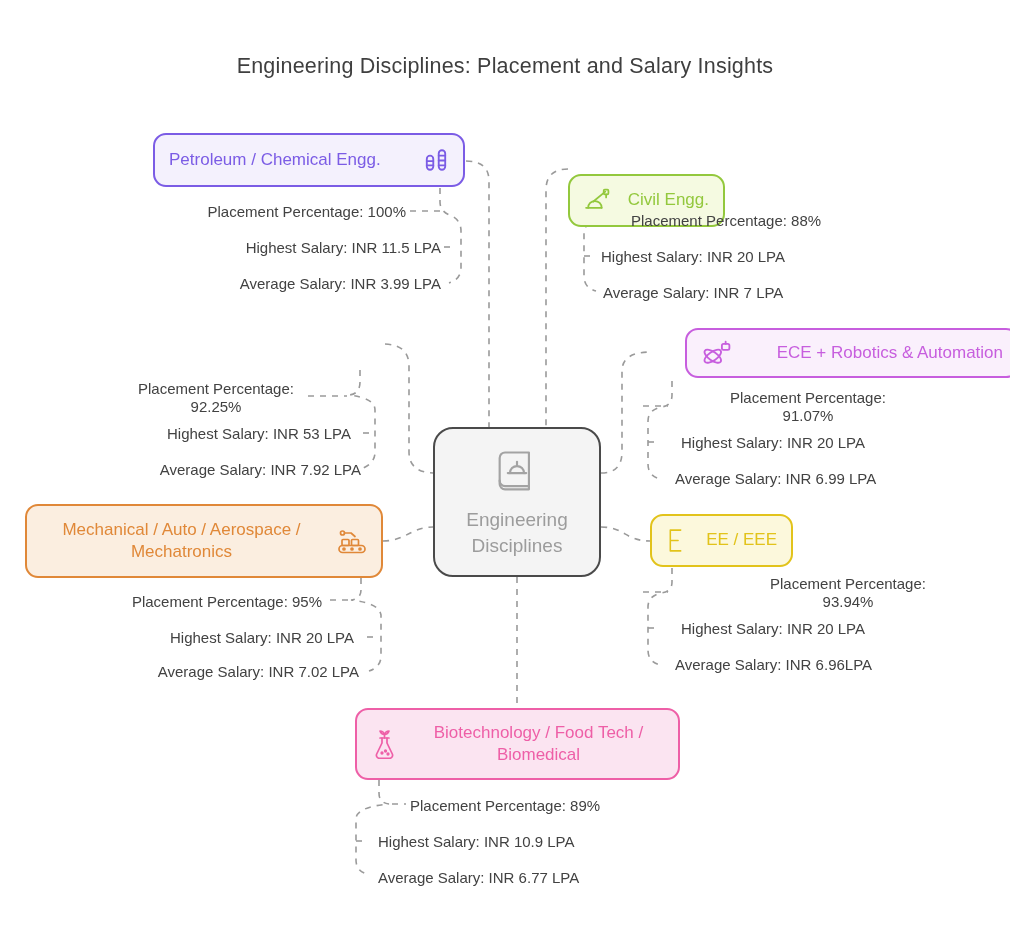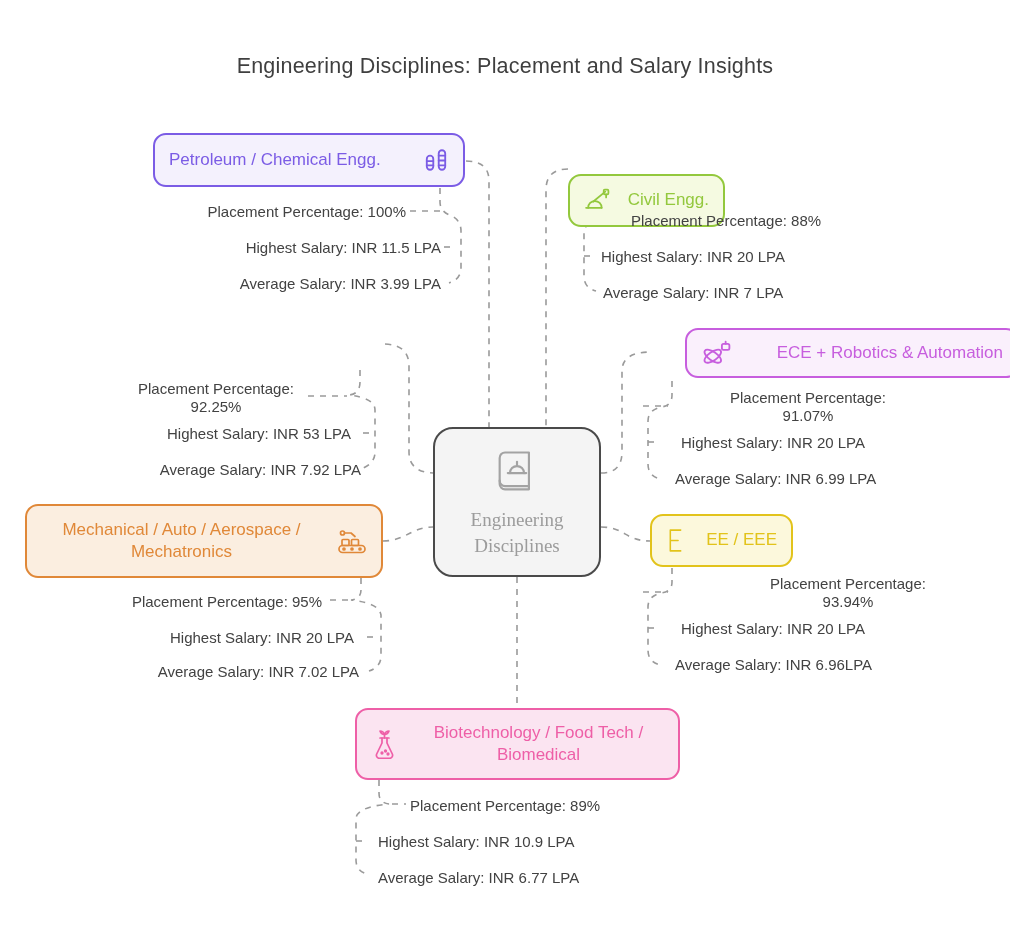--- a/index.html
+++ b/index.html
@@ -20,21 +20,21 @@
     cursor:pointer;
   }
   .node .nlabel{font-size:17px;line-height:1.32;text-align:center;}
   .node .nlabel.nowrap{white-space:nowrap;}
   .node svg.bicon{flex:0 0 auto;stroke:currentColor;fill:none;
     stroke-width:1.7;stroke-linecap:round;stroke-linejoin:round;}
   .center-node{
     position:absolute;left:433px;top:427px;width:168px;height:150px;
     display:flex;flex-direction:column;align-items:center;justify-content:center;
     border:2px solid var(--cb,#4A4A4A);background:var(--cbg,#F4F4F4);
-    border-radius:20px;box-sizing:border-box;cursor:pointer;font-family:Liberation Serif, serif;
+    border-radius:20px;box-sizing:border-box;cursor:pointer;
   }
   .center-node svg{stroke:#A3A3A3;fill:none;stroke-width:2;stroke-linecap:round;stroke-linejoin:round;margin-bottom:9px;}
   .center-node .clabel{font-size:19px;color:var(--ct,#9C9C9C);line-height:1.35;text-align:center;}
   .stat{
     position:absolute;font-size:15px;color:var(--stat,#424242);
     white-space:nowrap;line-height:18px;
   }
   .stat.wrap{white-space:normal;max-width:170px;text-align:center;}
 </style>
 </head>

